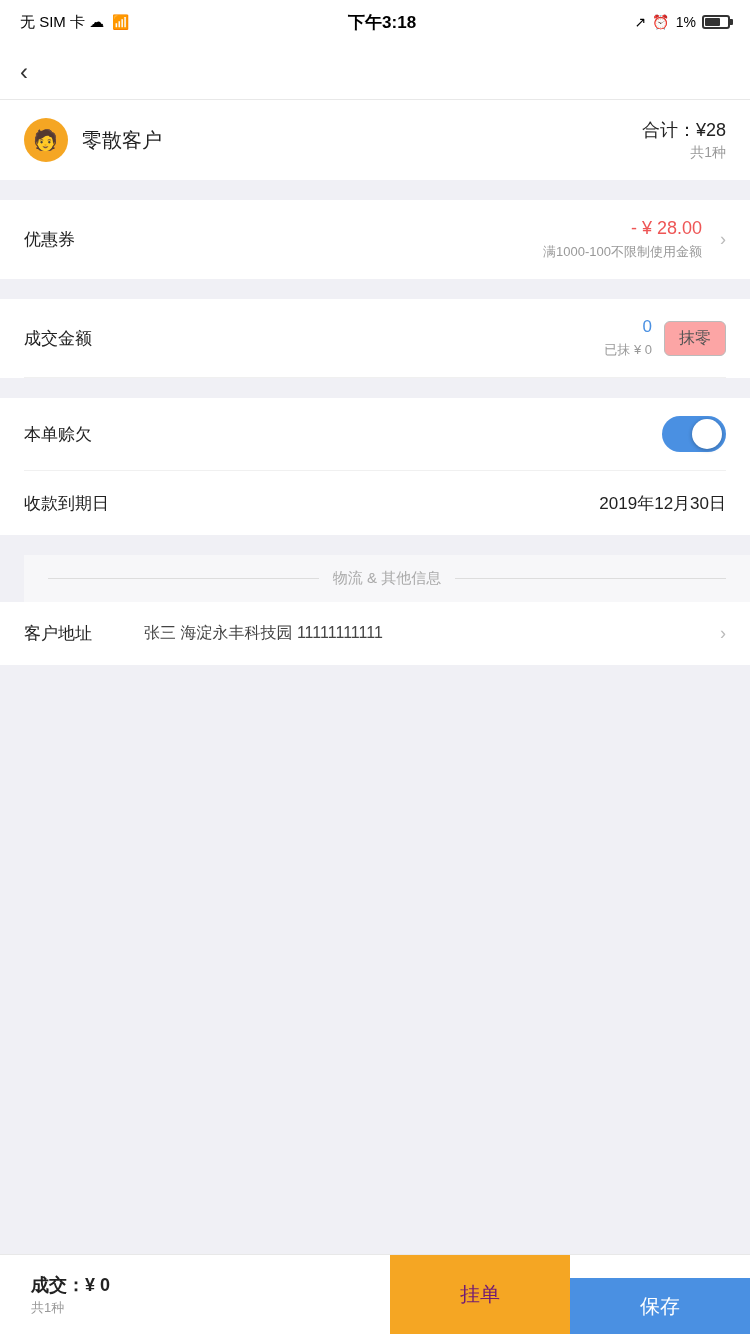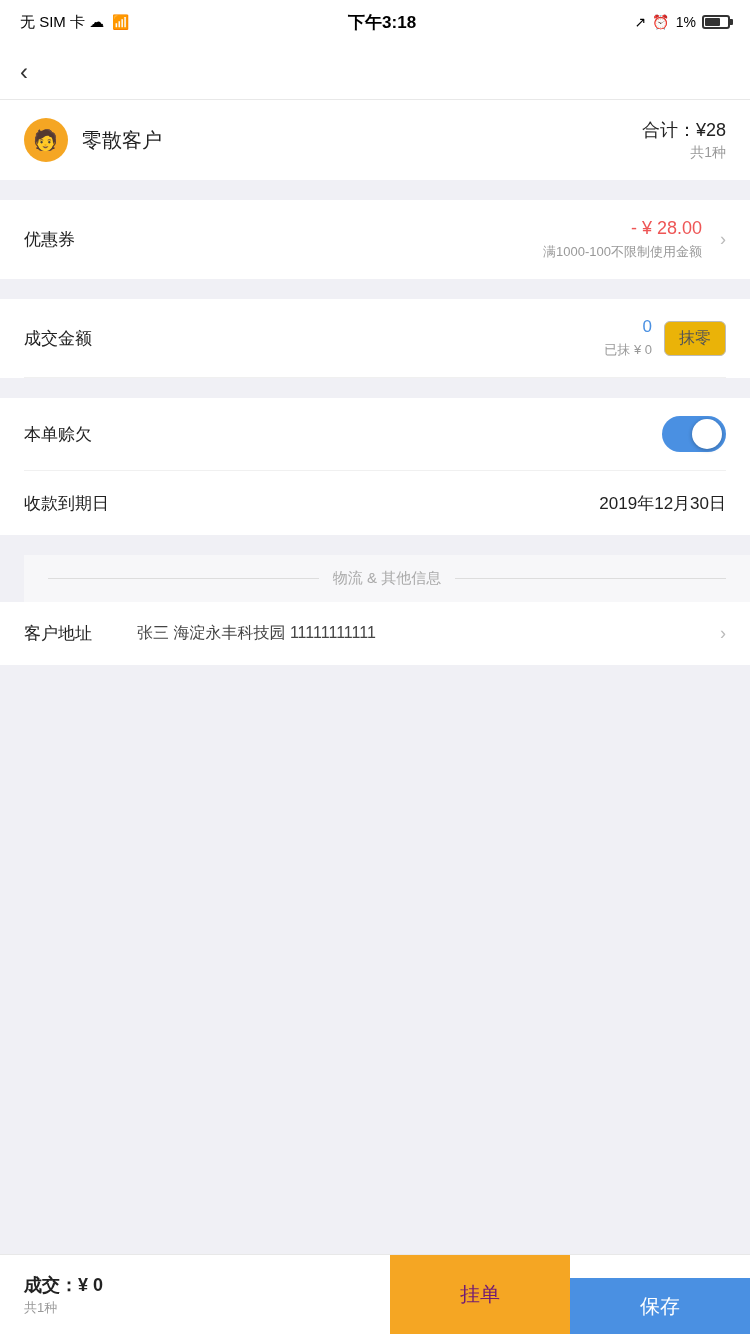--- a/index.html
+++ b/index.html
@@ -106,21 +106,21 @@
     .row-discount-sub { font-size: 13px; color: #999; margin-top: 4px; }
     .chevron { color: #bbb; font-size: 18px; margin-left: 6px; }
 
     
     .mozero-btn {
       border: 1.5px solid #bbb;
       border-radius: 6px;
       padding: 6px 14px;
       font-size: 16px;
       color: #555;
-      background: #eab308;
+      background: #fca5a5;
       cursor: pointer;
     }
 
     
     .toggle {
       width: 64px; height: 36px; border-radius: 18px;
       background: #4a90e2;
       position: relative;
       cursor: pointer;
       flex-shrink: 0;
@@ -148,39 +148,39 @@
       margin-left: 24px;
     }
     .divider-line { flex: 1; height: 1px; background: #ddd; }
     .divider-text { font-size: 15px; color: #aaa; }
 
     
     .address-row {
       display: flex;
       align-items: center;
       padding: 20px 24px;
-      gap: 13px;
+      gap: 20px;
       cursor: pointer;
     }
     .address-label { font-size: 17px; color: #222; flex-shrink: 0; }
     .address-value { font-size: 16px; color: #444; flex: 1; margin-left: 32px; }
     .address-chevron { color: #bbb; font-size: 18px; }
 
     
     .bottom-bar {
       position: fixed;
       bottom: 0; left: 0; width: 750px;
       height: 80px;
       background: #fff;
       display: flex;
       align-items: center;
       border-top: 1px solid #e8e8e8;
     }
     .bottom-info {
-      padding: 0 24px;
+      padding: 0 31px;
       flex: 1;
     }
     .bottom-deal { font-size: 16px; color: #222; }
     .bottom-deal span { font-size: 18px; font-weight: 600; }
     .bottom-count { font-size: 13px; color: #999; margin-top: 2px; }
     .bottom-actions { display: flex; height: 100%; }
     .btn-pending {
       width: 180px;
       background: #f5a623;
       color: #701a75;

